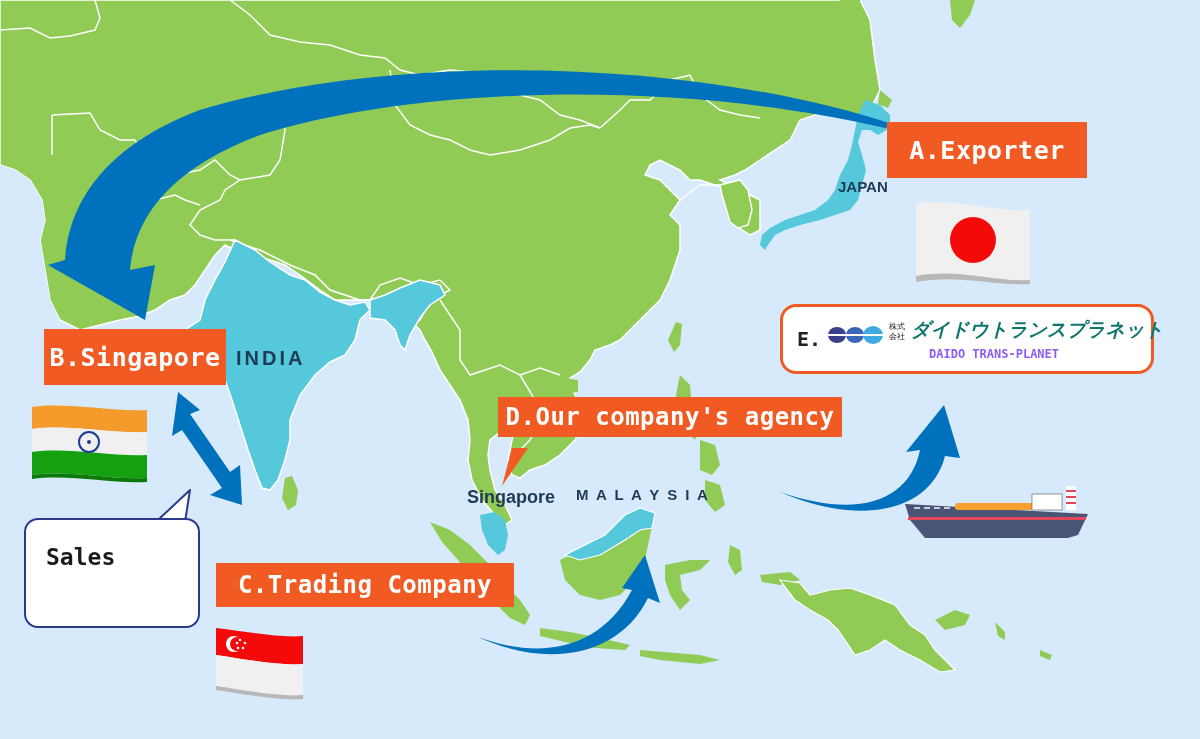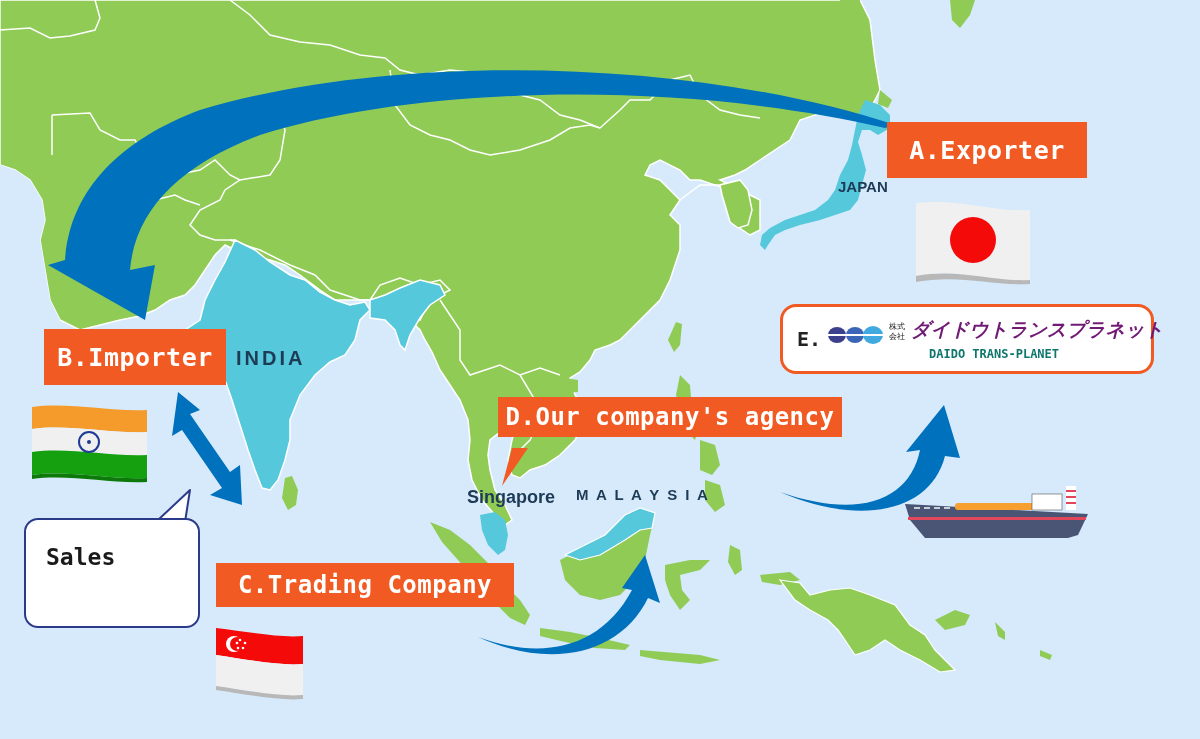--- a/index.html
+++ b/index.html
@@ -128,21 +128,21 @@
     <circle cx="245" cy="643" r="1.3" fill="#fff"></circle>
     <circle cx="243" cy="648" r="1.3" fill="#fff"></circle>
     <circle cx="238" cy="648" r="1.3" fill="#fff"></circle>
     <circle cx="237" cy="643" r="1.3" fill="#fff"></circle>
   </g>
 
   <path d="M158,520 L190,490 L185,522 Z" fill="#ffffff" stroke="#2c3a8a" stroke-width="2" stroke-linejoin="round"></path>
 </svg>
 
 <div class="label-box" style="left:887px;top:122px;width:200px;height:56px;font-size:25px;">A.Exporter</div>
-<div class="label-box" style="left:44px;top:329px;width:182px;height:56px;font-size:25px;">B.Importer</div>
+<div class="label-box" style="left:44px;top:329px;width:182px;height:56px;font-size:25px;">B.Singapore</div>
 <div class="label-box" style="left:216px;top:563px;width:298px;height:44px;font-size:24px;">C.Trading Company</div>
 <div class="label-box" style="left:498px;top:397px;width:344px;height:40px;font-size:24px;">D.Our company's agency</div>
 
 <div class="country" style="left:838px;top:178px;font-size:15px;">JAPAN</div>
 <div class="country" style="left:236px;top:347px;font-size:20px;letter-spacing:3px;">INDIA</div>
 <div class="country" style="left:467px;top:487px;font-size:18px;">Singapore</div>
 <div class="country" style="left:552px;top:486px;font-size:15px;letter-spacing:2px;margin-left:24px;">M A L A Y S I A</div>
 
 <div class="bubble">
   <div class="bubble-text">
@@ -152,15 +152,15 @@
 
 <div class="logo-box">
   <span style="position:absolute;left:14px;top:20px;font-family:'DejaVu Sans Mono',monospace;font-weight:bold;font-size:20px;color:#222;">E.</span>
   <svg style="position:absolute;left:44px;top:16px;" width="60" height="24" viewBox="0 0 60 24">
     <ellipse cx="10" cy="12" rx="9" ry="8" fill="#3b3f8c"></ellipse>
     <ellipse cx="28" cy="12" rx="9" ry="8" fill="#3b66b8"></ellipse>
     <ellipse cx="46" cy="12" rx="10" ry="9" fill="#3fa9e0"></ellipse>
     <rect x="0" y="11" width="58" height="2" fill="#ffffff"></rect>
   </svg>
   <span style="position:absolute;left:106px;top:15px;width:20px;font-size:8px;line-height:10px;color:#222;word-break:break-all;">株式会社</span>
-  <span style="position:absolute;left:128px;top:10px;font-size:19px;font-weight:bold;font-style:italic;color:#701a75;white-space:nowrap;">ダイドウトランスプラネット</span>
-  <span style="position:absolute;left:146px;top:40px;font-family:'DejaVu Sans Mono',monospace;font-weight:bold;font-size:12px;color:#0f766e;">DAIDO TRANS-PLANET</span>
+  <span style="position:absolute;left:128px;top:10px;font-size:19px;font-weight:bold;font-style:italic;color:#0f766e;white-space:nowrap;">ダイドウトランスプラネット</span>
+  <span style="position:absolute;left:146px;top:40px;font-family:'DejaVu Sans Mono',monospace;font-weight:bold;font-size:12px;color:#8b5cf6;">DAIDO TRANS-PLANET</span>
 </div>
 
 </body></html>

